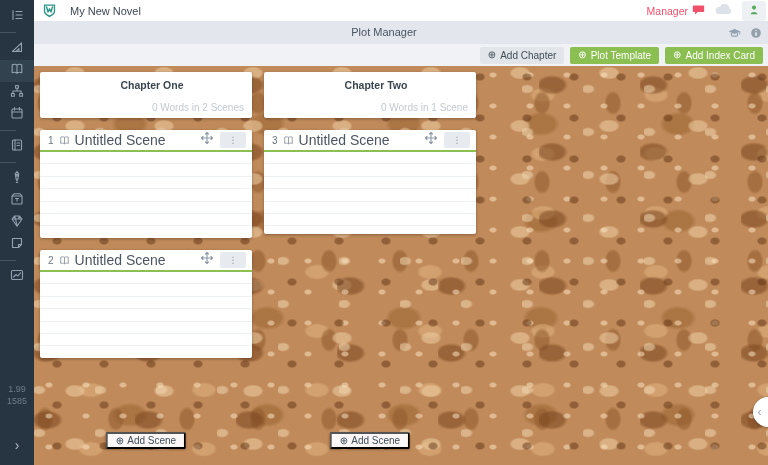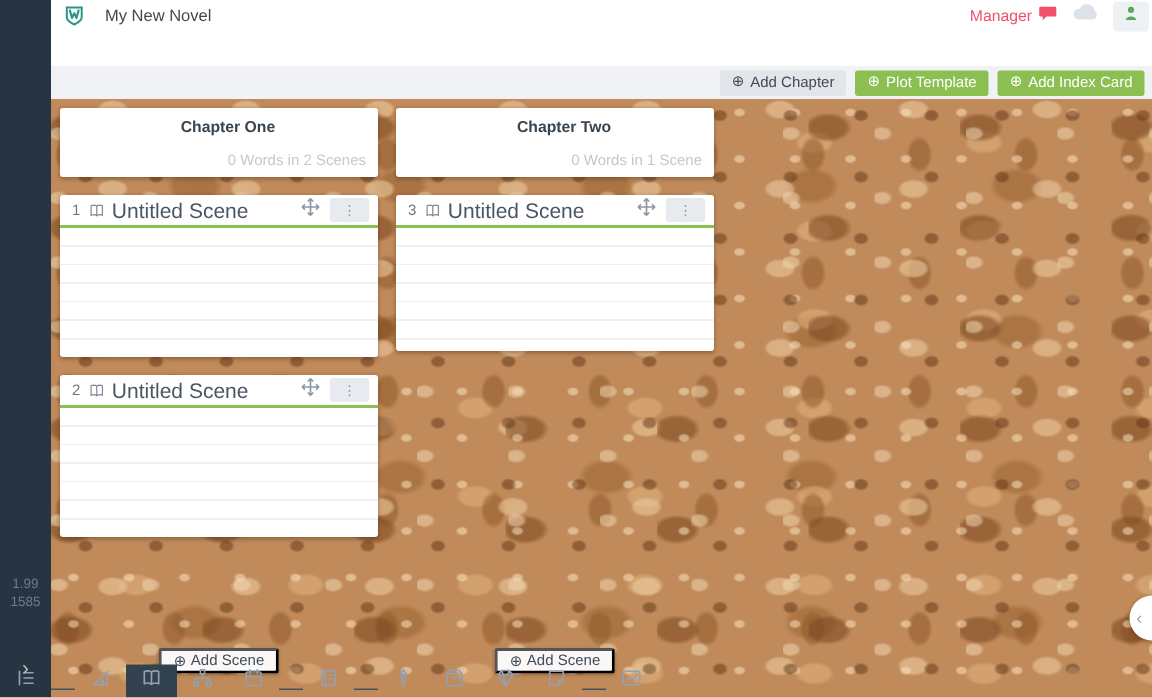--- a/index.html
+++ b/index.html
@@ -2,21 +2,21 @@
 <html><head>
 <meta charset="utf-8">
 <style>
   * { margin:0; padding:0; box-sizing:border-box; }
   html,body { width:768px; height:465px; overflow:hidden; }
   body { font-family:"Liberation Sans","DejaVu Sans",sans-serif; }
   #app { position:relative; width:768px; height:465px; background:#fff; overflow:hidden; }
 
   
   #sidebar { position:absolute; left:0; top:0; width:34px; height:465px; background:#273442; z-index:30;
-             display:flex; flex-direction:row; align-items:flex-end; padding-top:6px; }
+             display:flex; flex-direction:column; align-items:flex-start; padding-top:6px; }
   .side-item { width:34px; height:22px; display:flex; align-items:center; justify-content:center; cursor:pointer; flex:0 0 auto; }
   .side-item.active { background:#33424f; }
   .side-item svg { stroke:#93a1b0; fill:none; stroke-width:1.1; stroke-linecap:round; stroke-linejoin:round; }
   .side-divider { width:16px; height:1px; background:#46545f; margin:4px 0 5px 0; flex:0 0 auto; }
   #side-version { position:absolute; bottom:58px; left:0; width:34px; text-align:center;
                   color:#6f7d8a; font-size:9px; line-height:12px; }
   #side-expand { position:absolute; bottom:12px; left:0; width:34px; text-align:center;
                  color:#b4bec7; font-size:14px; cursor:pointer; }
 
   
@@ -203,20 +203,39 @@
       </span>
       <span id="user-btn">
         <span><svg width="12" height="12" viewBox="0 0 16 16">
               <circle cx="8" cy="4.8" r="2.7" fill="#5aa85e"></circle>
               <path d="M3.3 13.8 a4.8 4 0 0 1 9.4 0 z" fill="#5aa85e"></path>
             </svg></span>
       </span>
     </div>
   </header>
 
+  <div id="view-header">
+    <span id="view-title">Plot Manager</span>
+    <div id="view-header-icons">
+      <span class="hdr-icon">
+        <span><svg width="15" height="12" viewBox="0 0 16 12">
+              <path d="M1.5 4.4 L8 1.8 L14.5 4.4 L8 7 Z" fill="#94a0ad"></path>
+              <path d="M4.8 6 V8.6 C4.8 9.6 11.2 9.6 11.2 8.6 V6" fill="none" stroke="#94a0ad" stroke-width="1.2"></path>
+              <path d="M13.6 4.6 V7.6" stroke="#94a0ad" stroke-width="1"></path>
+            </svg></span>
+      </span>
+      <span class="hdr-icon">
+        <span><svg width="12" height="12" viewBox="0 0 14 14">
+              <circle cx="7" cy="7" r="5.6" fill="#94a0ad"></circle>
+              <rect x="6.2" y="3.4" width="1.6" height="1.6" rx="0.8" fill="#fff"></rect>
+              <rect x="6.2" y="6" width="1.6" height="4.4" rx="0.8" fill="#fff"></rect>
+            </svg></span>
+      </span>
+    </div>
+  </div>
 
   <div id="toolbar">
     <button class="btn btn-gray">
       <span class="plus">⊕</span>
       <span>Add Chapter</span>
     </button>
     <button class="btn btn-green">
       <span class="plus">⊕</span>
       <span>Plot Template</span>
     </button>

